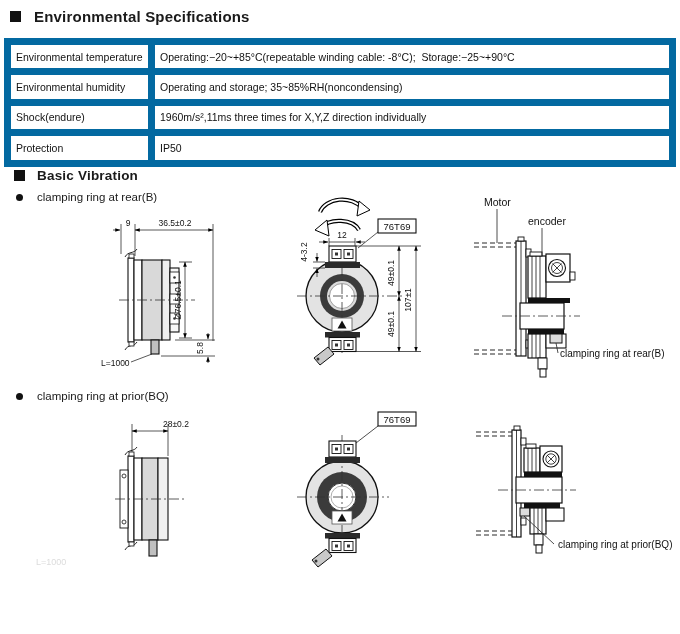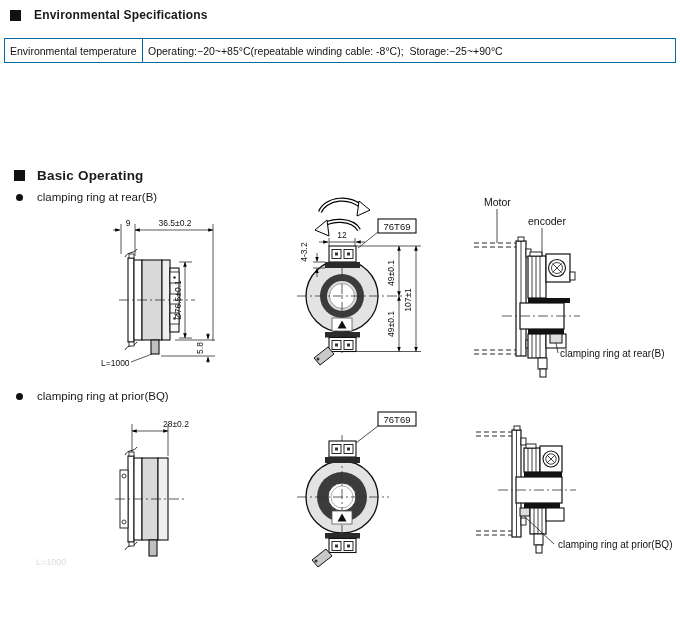--- a/index.html
+++ b/index.html
@@ -1,27 +1,27 @@
 <!DOCTYPE html>
 <html><head>
 <meta charset="utf-8">
 <style>
   html,body{margin:0;padding:0;background:#fff;}
   .page{position:relative;width:680px;height:634px;background:#ffffff;overflow:hidden;
         font-family:"Liberation Sans", sans-serif;color:#1a1a1a;}
   
   .sec-head{position:absolute;display:flex;align-items:center;gap:13px;}
   .sq{width:11px;height:11px;background:#111;flex:0 0 auto;}
-  .sec-title{font-size:12px;font-weight:600;letter-spacing:0.2px;}
+  .sec-title{font-size:15px;font-weight:600;letter-spacing:0.2px;}
   .sec-title.small{font-size:13.5px;}
   .bullet-row{position:absolute;display:flex;align-items:center;gap:14px;font-size:11.5px;}
   .dot{width:7px;height:7px;border-radius:50%;background:#111;flex:0 0 auto;}
   
   .spec-table{position:absolute;left:4px;top:38px;width:672px;border-collapse:collapse;}
-  .spec-table td{border:1px solid #0369a1;font-size:10.5px;height:23.4px;padding:0 5px;
+  .spec-table td{border:7px solid #0369a1;font-size:10.5px;height:23.4px;padding:0 5px;
                  white-space:pre;vertical-align:middle;color:#111;}
   .spec-table td.c1{width:127px;}
   
   .drawing{position:absolute;}
   svg text{font-family:"Liberation Sans", sans-serif;fill:#111;}
   .dimtxt{font-size:8.5px;}
   .lbltxt{font-size:10.5px;}
   .faint-note{position:absolute;left:36px;top:557px;font-size:9px;color:#dcdcdc;}
 </style>
 </head>
@@ -33,26 +33,38 @@
     <span class="sq"></span>
     <span class="sec-title">Environmental Specifications</span>
   </div>
 
   <table class="spec-table">
     <tbody>
         <tr>
       <td class="c1">Environmental temperature</td>
       <td>Operating:−20~+85°C(repeatable winding cable: -8°C);  Storage:−25~+90°C</td>
     </tr>
+    <tr>
+      <td class="c1">Environmental humidity</td>
+      <td>Operating and storage; 35~85%RH(noncondensing)</td>
+    </tr>
+    <tr>
+      <td class="c1">Shock(endure)</td>
+      <td>1960m/s²,11ms three times for X,Y,Z direction individually</td>
+    </tr>
+    <tr>
+      <td class="c1">Protection</td>
+      <td>IP50</td>
+    </tr>
   </tbody>
     </table>
 
   <div class="sec-head" style="left:14px;top:168px;gap:12px;">
     <span class="sq"></span>
-    <span class="sec-title small">Basic Operating</span>
+    <span class="sec-title small">Basic Vibration</span>
   </div>
 
   <div class="bullet-row" style="left:16px;top:191px;">
     <span class="dot"></span>
     <span>clamping ring at rear(B)</span>
   </div>
 
   <svg class="drawing" style="left:95px;top:216px;" width="170" height="165" viewBox="0 0 170 165">
     <defs>
       <marker id="mA" viewBox="0 0 10 10" refX="9" refY="5" markerWidth="7" markerHeight="7" orient="auto-start-reverse">

